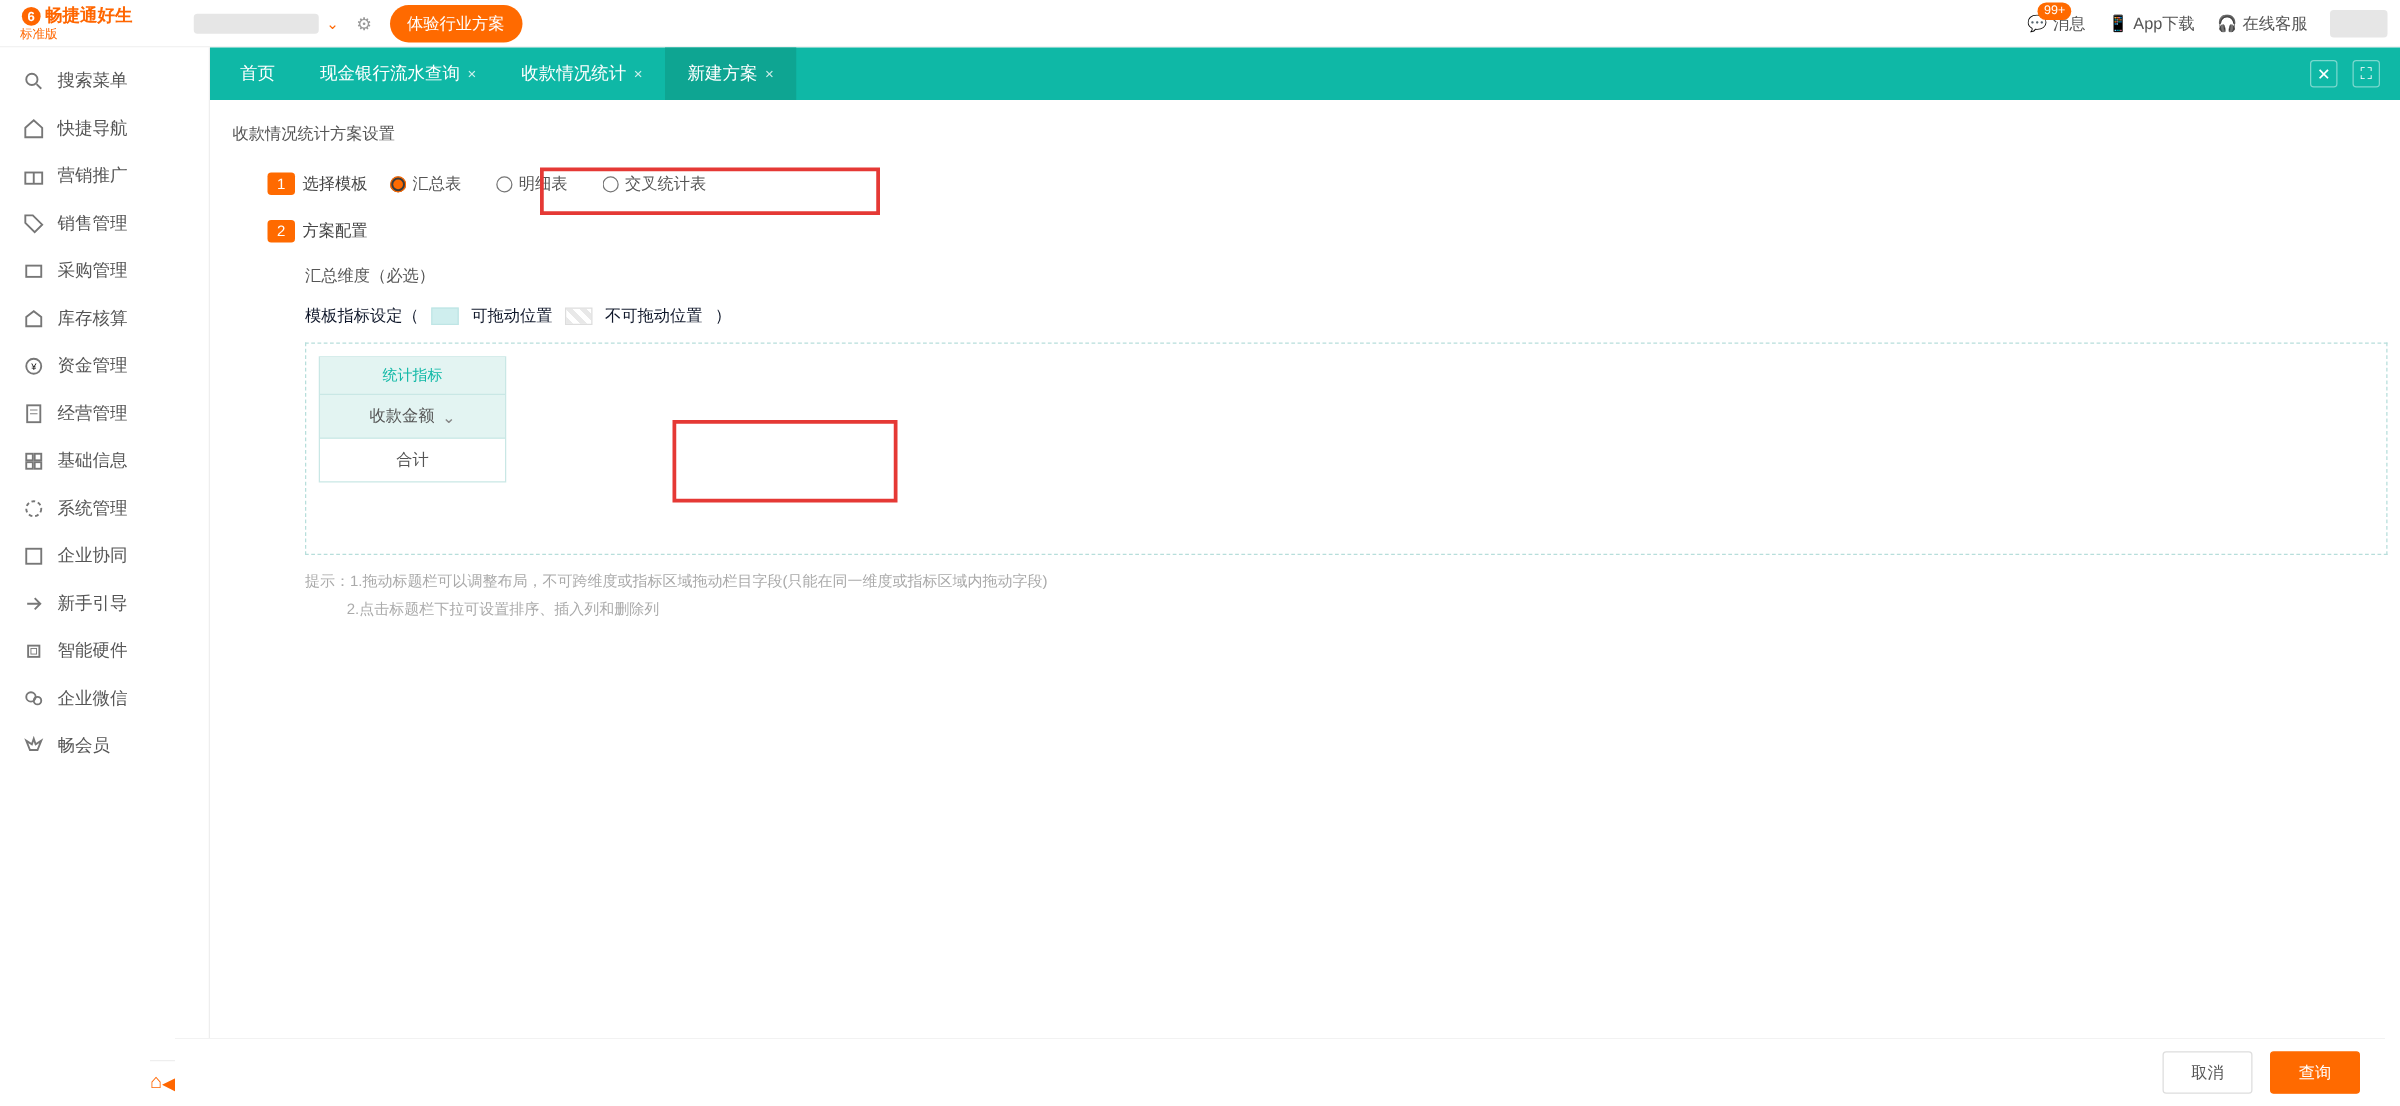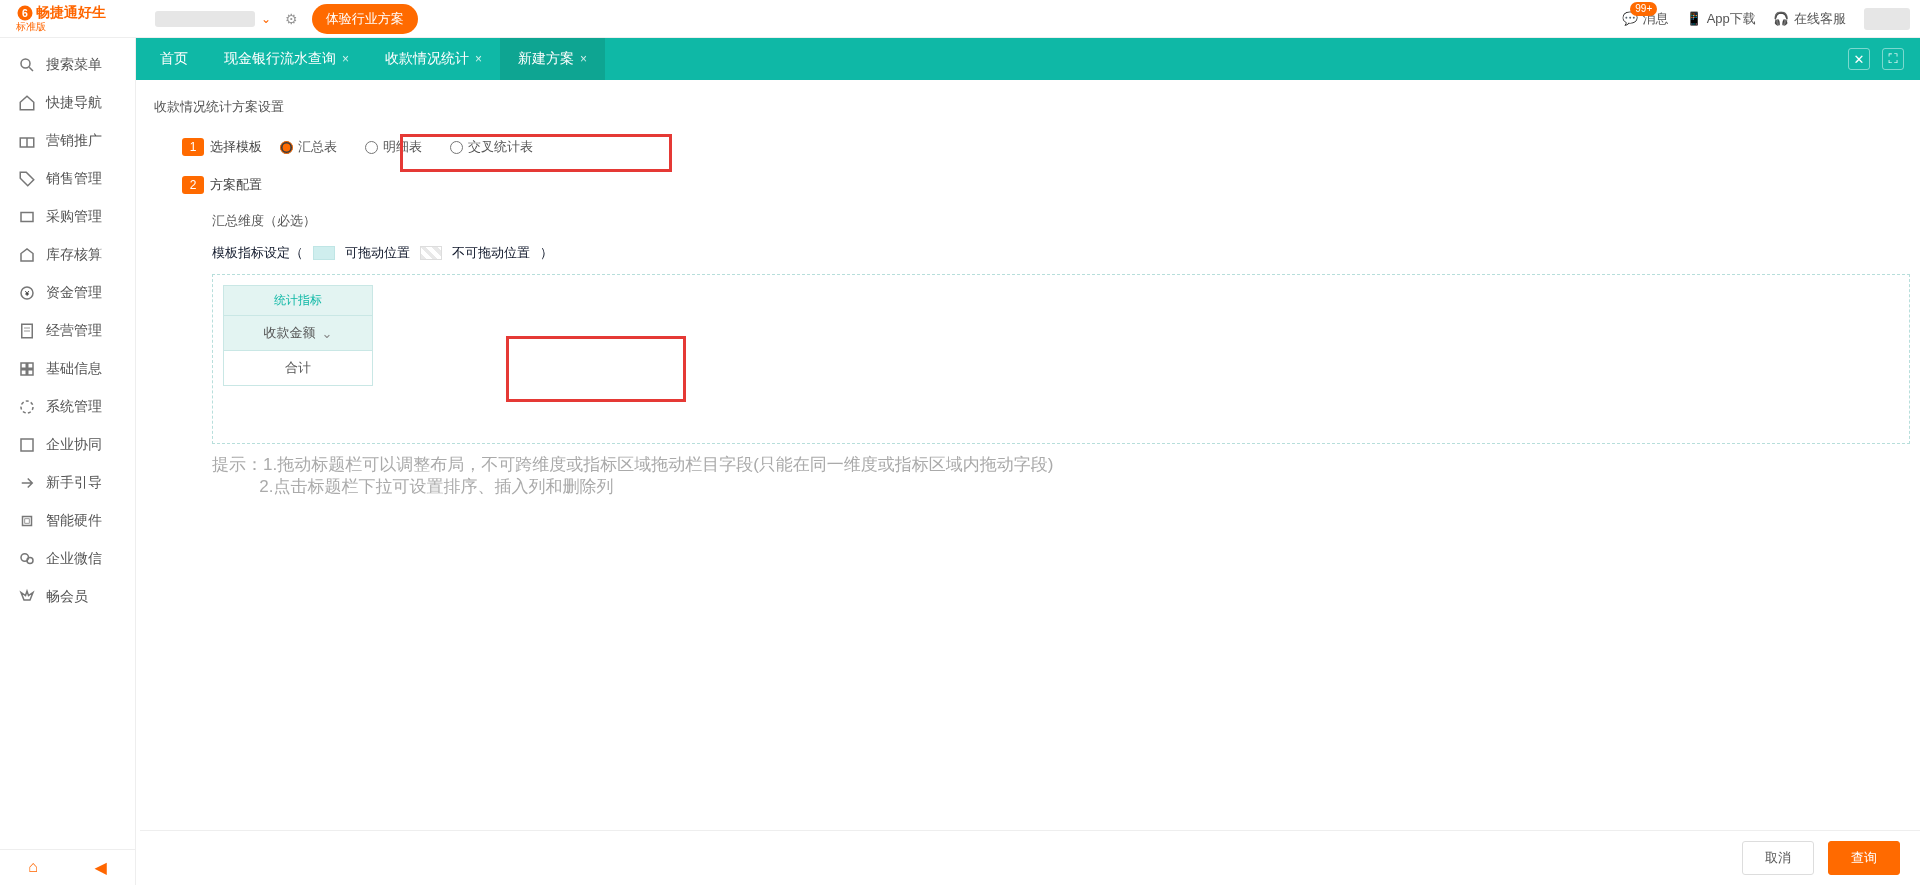--- a/index.html
+++ b/index.html
@@ -12,21 +12,21 @@
 .company-sel { margin-left:30px; display:flex; align-items:center; gap:6px; color:#999; cursor:pointer; }
 .mask { background:#e6e6e6; border-radius:3px; display:inline-block; }
 .chev { color:#f60; font-size:12px; }
 .gear { margin-left:14px; color:#999; cursor:pointer; font-size:14px; }
 .primary-btn { margin-left:14px; background:#ff6a00; color:#fff; border:none; border-radius:15px; padding:6px 14px; font-size:13px; cursor:pointer; }
 .top-right { margin-left:auto; display:flex; align-items:center; gap:18px; color:#555; }
 .tr-item { display:flex; align-items:center; gap:4px; cursor:pointer; position:relative; font-size:13px; }
 .badge { position:absolute; top:-8px; left:8px; background:#ff6a00; color:#fff; font-size:10px; border-radius:8px; padding:0 5px; line-height:14px; }
 .avatar-mask { width:46px; height:22px; background:#e6e6e6; border-radius:3px; }
 .layout { display:flex; height:calc(100vh - 38px); }
-.sidebar { width:136px; background:#fff; border-right:1px solid #eee; padding-top:8px; display:flex; flex-direction:column; }
+.sidebar { width:168px; background:#fff; border-right:1px solid #eee; padding-top:8px; display:flex; }
 .side-item { display:flex; align-items:center; gap:10px; padding:10px 18px; color:#555; cursor:pointer; font-size:14px; }
 .side-icon { width:18px; height:18px; flex:0 0 18px; color:#777; }
 .side-footer { margin-top:auto; display:flex; justify-content:space-around; padding:8px 0; border-top:1px solid #eee; color:#f60; }
 .side-footer span { cursor:pointer; font-size:16px; }
 .main { flex:1; background:#f5f5f5; display:flex; flex-direction:column; }
 .tabs-bar { height:42px; background:#0fb8a6; display:flex; align-items:center; padding:0 6px; }
 .tab { padding:0 18px; height:42px; display:flex; align-items:center; gap:6px; color:#fff; font-size:14px; cursor:pointer; }
 .tab.active { background:#0ea592; }
 .tab-close { font-size:12px; opacity:.8; cursor:pointer; }
 .tabs-right { margin-left:auto; display:flex; gap:12px; padding-right:10px; color:#fff; }
@@ -53,23 +53,23 @@
 .dim-select { border:1px dashed #d0a080; background:#fff; padding:8px 24px; font-size:13px; color:#aaa; cursor:pointer; }
 .ind-title { font-size:13px; color:#0f172a; display:flex; align-items:center; gap:10px; margin:14px 0 12px; }
 .ind-swatch { width:22px; height:14px; }
 .sw-drag { background:#cfeeee; border:1px solid #bfe5e5; }
 .sw-lock { background:repeating-linear-gradient(45deg,#e8e8e8 0 4px,#fff 4px 8px); border:1px solid #ddd; }
 .ind-grid { border:1px dashed #b7dedb; background:#fff; padding:10px; width:100%; min-height:170px; }
 .ind-card { width:150px; border:1px solid #c9e7e5; }
 .ind-head { background:#e3f4f2; color:#0fb8a6; font-size:12px; text-align:center; padding:6px 0; border-bottom:1px solid #c9e7e5; }
 .ind-cell { background:#e3f4f2; display:flex; align-items:center; justify-content:center; gap:6px; padding:8px 0; font-size:13px; color:#555; border-bottom:1px solid #c9e7e5; cursor:pointer; }
 .ind-foot { text-align:center; padding:8px 0; font-size:13px; color:#555; }
-.hints { color:#aaa; font-size:17px; padding:10px 0 0 0; line-height:22px; }
+.hints { color:#aaa; font-size:12px; padding:10px 0 0 0; line-height:22px; }
 .save-row { display:flex; align-items:center; gap:6px; padding:26px 0 20px 30px; font-size:13px; color:#555; }
-.footer-btns { position:fixed; bottom:0; right:0; left:140px; background:#fff; border-top:1px solid #eee; display:flex; justify-content:flex-end; gap:14px; padding:10px 20px; }
+.footer-btns { position:fixed; bottom:0; right:12px; left:140px; background:#fff; border-top:1px solid #eee; display:flex; justify-content:flex-end; gap:14px; padding:10px 20px; }
 .btn { padding:7px 22px; border-radius:3px; font-size:13px; cursor:pointer; border:1px solid #ddd; background:#fff; color:#555; }
 .btn.primary { background:#ff6a00; color:#fff; border-color:#ff6a00; }
 </style>
 </head>
 <body>
 
 <div class="top-bar">
   <div class="logo-box">
     <div class="logo">
       <svg viewBox="0 0 24 24" fill="#f60">

